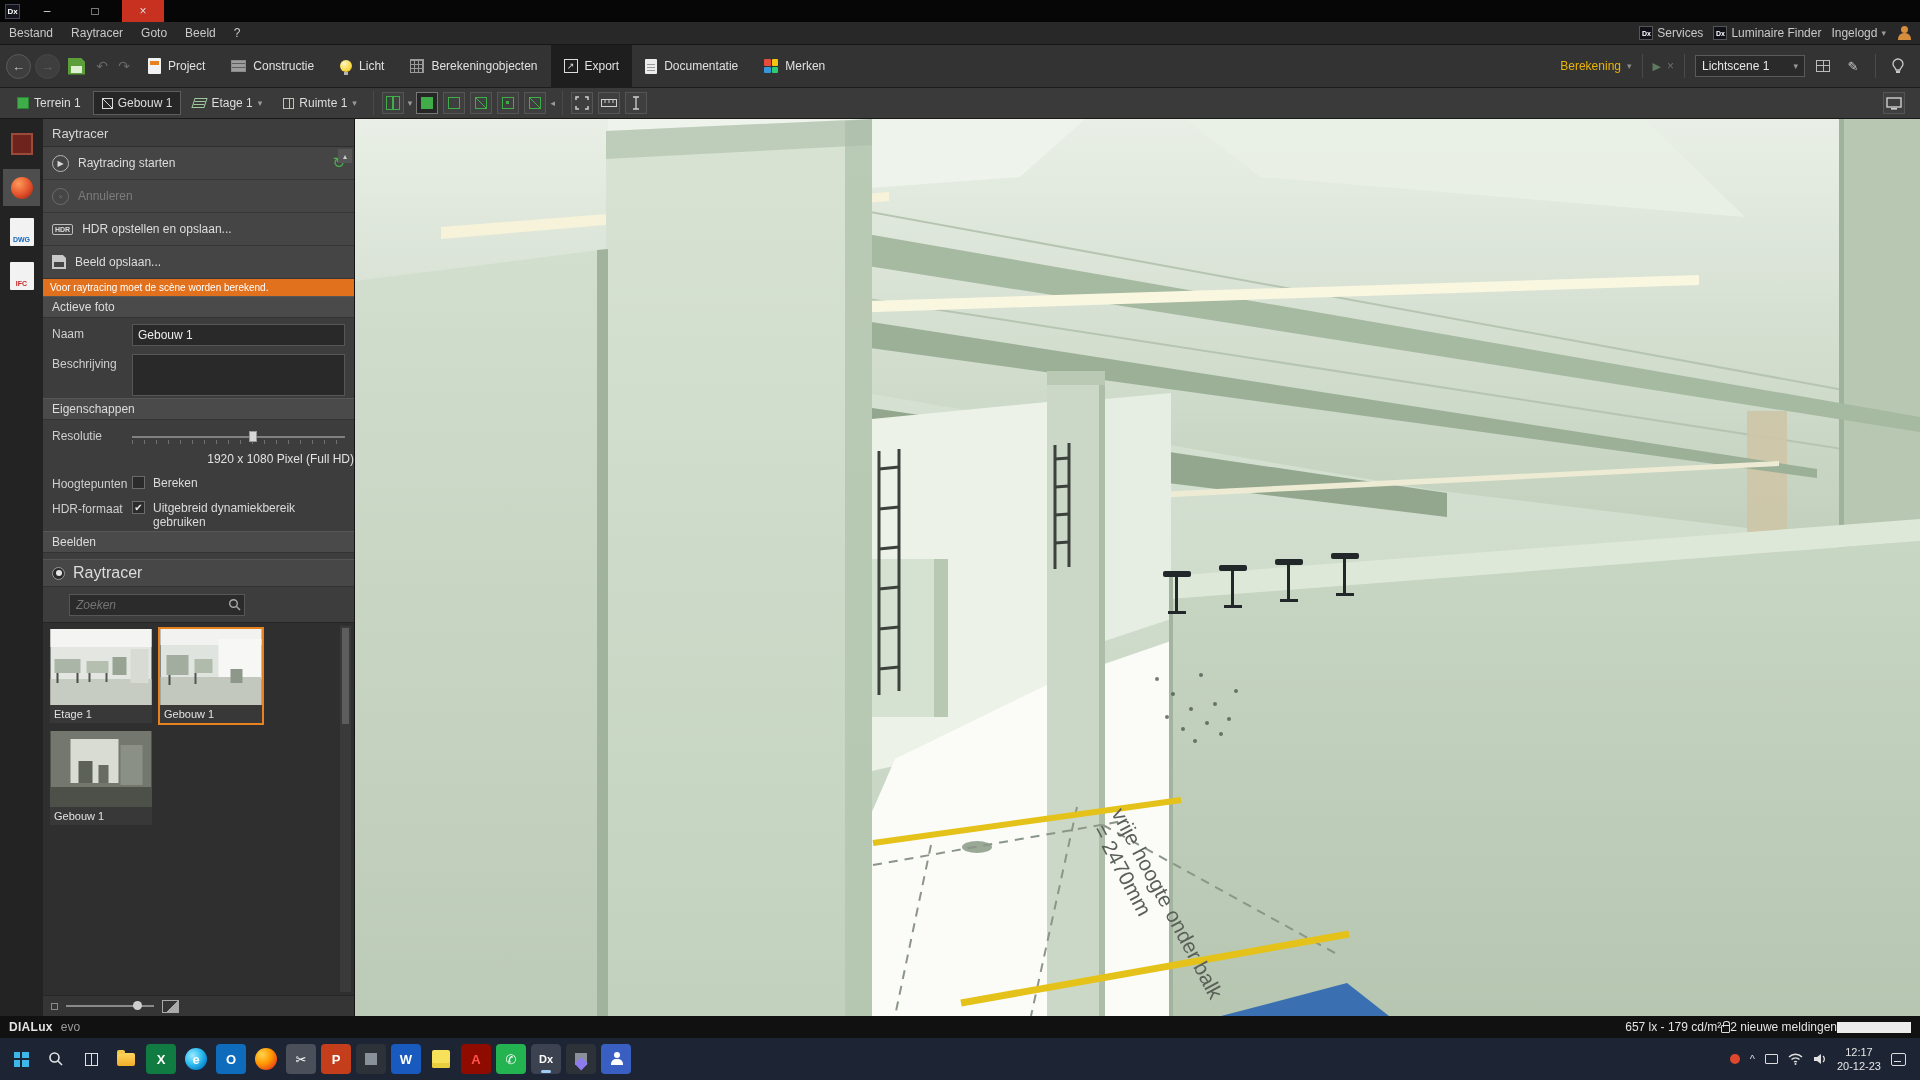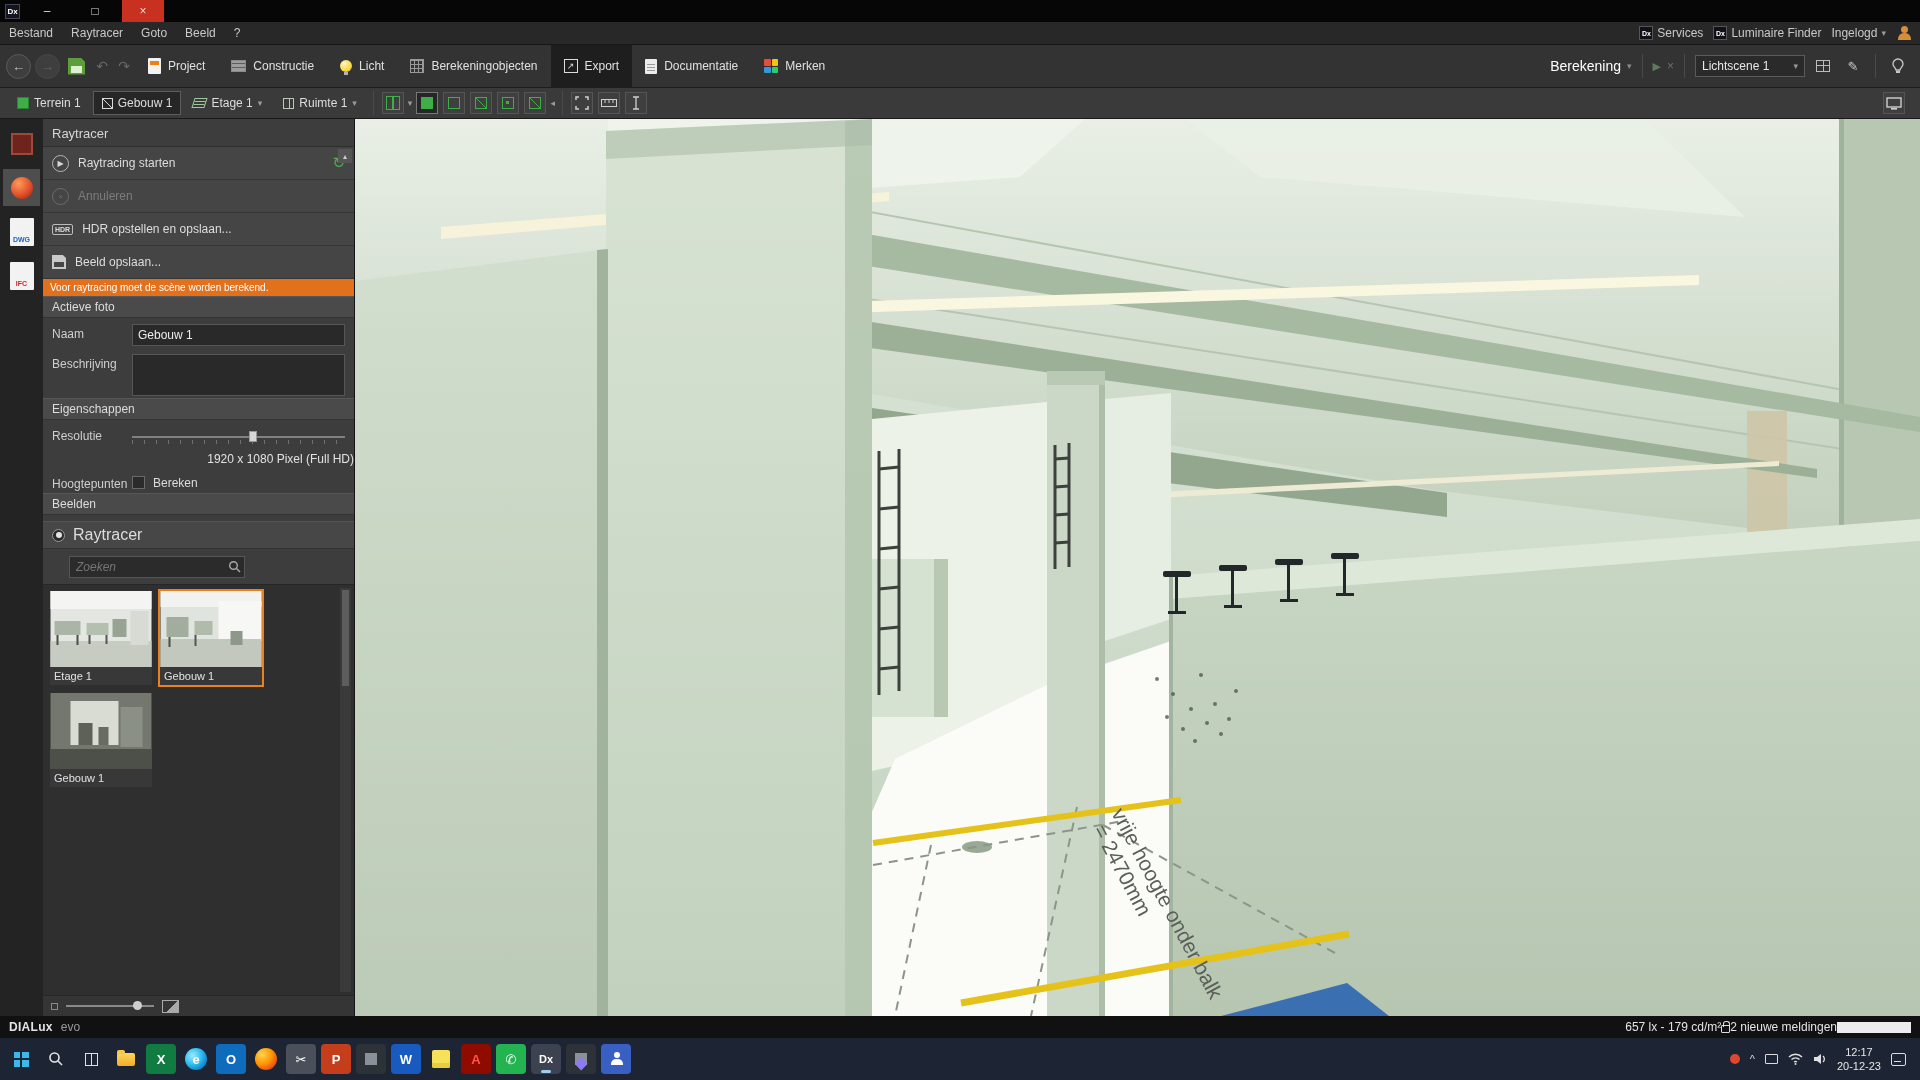--- a/index.html
+++ b/index.html
@@ -35,21 +35,21 @@
 .ic-bulb{width:12px;height:12px;border-radius:50%;background:radial-gradient(circle at 35% 30%,#fff6c0,#f6d943 60%,#d9a514);position:relative;flex:none}
 .ic-bulb::after{content:"";position:absolute;left:4px;bottom:-3px;width:4px;height:3px;background:#b3b3b3}
 .ic-calc{width:14px;height:14px;border:1px solid #9a9a9a;background:repeating-linear-gradient(90deg,transparent 0 3px,#9a9a9a 3px 4px),repeating-linear-gradient(0deg,transparent 0 3px,#9a9a9a 3px 4px);flex:none}
 .ic-export{width:14px;height:14px;border:1px solid #ddd;color:#ddd;font-size:9px;display:flex;align-items:center;justify-content:center;flex:none}
 .ic-doc{width:12px;height:15px;background:#ececec;border-radius:1px;position:relative;flex:none}
 .ic-doc::after{content:"";position:absolute;left:2px;right:2px;top:3px;height:9px;background:repeating-linear-gradient(0deg,#9a9a9a 0 1px,transparent 1px 3px)}
 .ic-merken{width:14px;height:14px;display:grid;grid-template-columns:1fr 1fr;gap:1px;flex:none}
 .ic-merken span{border-radius:1px}
 .m1{background:#e74c3c}.m2{background:#f1c40f}.m3{background:#3498db}.m4{background:#2ecc71}
 .tb-right{margin-left:auto;display:flex;align-items:center;gap:6px;padding-right:10px}
-.calc-label{color:#ffffff;font-size:14px}
+.calc-label{color:#eab308;font-size:12px}
 .mini-btn{color:#8a8a8a;font-size:9px;cursor:pointer}
 .vsep{width:1px;height:24px;background:#4a4a4a;margin:0 4px}
 .dim-ic{color:#5f7a5f;font-size:11px;cursor:pointer}
 .dim-x{color:#6e6e6e;font-size:12px;cursor:pointer}
 .scene-select{min-width:110px;height:22px;background:#2a2a2a;border:1px solid #5a5a5a;color:#e8e8e8;font-size:12px;display:flex;align-items:center;justify-content:space-between;padding:0 6px;gap:8px;cursor:pointer}
 .icon-btn{width:24px;height:24px;display:flex;align-items:center;justify-content:center;color:#c9c9c9;font-size:13px;cursor:pointer}
 .ic-grid{width:14px;height:12px;border:1px solid #bbb;background:linear-gradient(90deg,transparent 0 6px,#bbb 6px 7px,transparent 7px),linear-gradient(0deg,transparent 0 5px,#bbb 5px 6px,transparent 6px)}
 
 .viewbar{height:31px;background:#3a3a3a;display:flex;align-items:center;padding:0 8px;gap:3px;border-bottom:1px solid #191919}
 .vtab{height:24px;display:flex;align-items:center;gap:5px;padding:0 8px;font-size:12px;color:#ddd;border:1px solid transparent;cursor:pointer}
@@ -393,20 +393,25 @@
         <div class="res-track"></div>
         <div class="res-ticks"></div>
         <div class="res-handle"></div>
       </div>
     </div>
     <div class="res-value">1920 x 1080 Pixel (Full HD)</div>
     <div class="form-row">
       <span class="form-label">Hoogtepunten</span>
       <span class="chk"></span>
       <span class="chk-label">Bereken</span>
+    </div>
+    <div class="form-row">
+      <span class="form-label">HDR-formaat</span>
+      <span class="chk">✔</span>
+      <span class="chk-label">Uitgebreid dynamiekbereik gebruiken</span>
     </div>
 
     <div class="sec-head">Beelden</div>
     <div class="radio-row">
       <span class="radio"></span>
       <span>Raytracer</span>
     </div>
     <div class="search-row">
       <div class="search-box">
         <input type="text" placeholder="Zoeken" style="">

